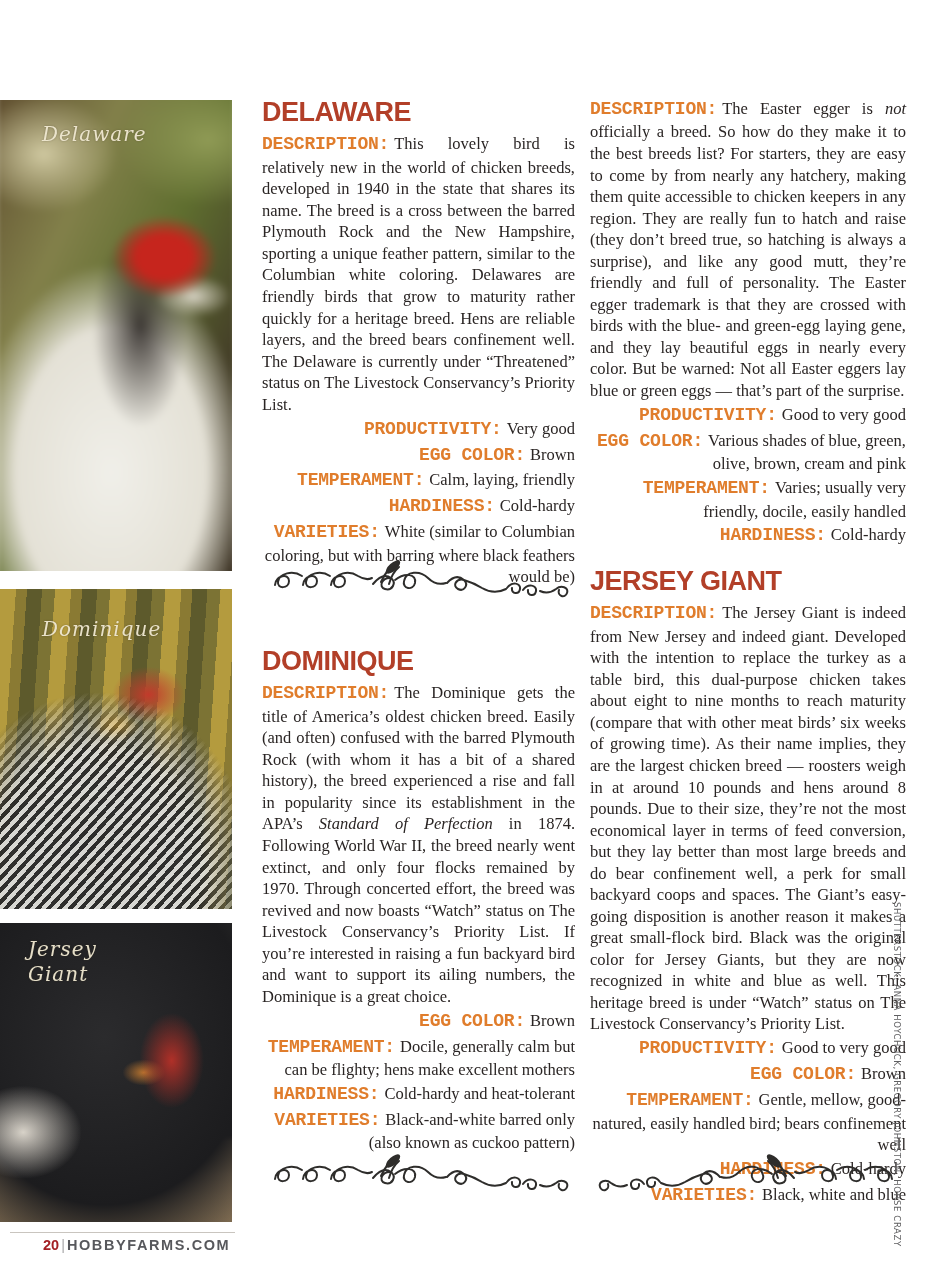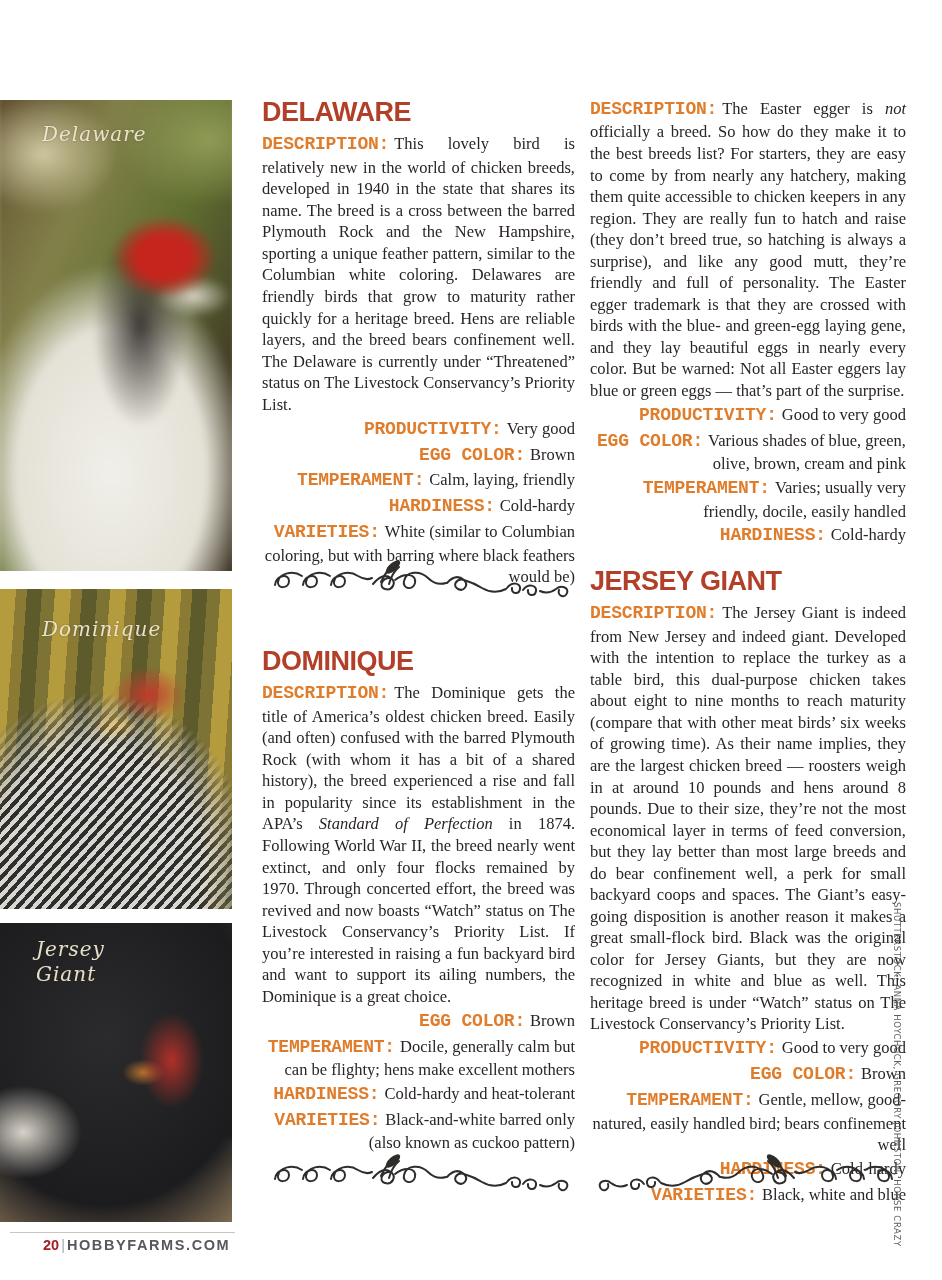--- a/index.html
+++ b/index.html
@@ -57,21 +57,21 @@
   }
   .photo-label{
     position:absolute;z-index:2;
     font-family:"DejaVu Serif", serif;font-style:italic;
     font-size:20px;line-height:1.25;letter-spacing:1px;
     color:rgba(240,233,210,.95);white-space:pre-line;
     text-shadow:0 0 2px rgba(60,50,30,.4);
   }
   #photo-delaware .photo-label{left:42px;top:22px;}
   #photo-dominique .photo-label{left:42px;top:28px;}
-  #photo-jersey-giant .photo-label{left:36px;top:14px;}
+  #photo-jersey-giant .photo-label{left:28px;top:14px;}
   
   .breed-section{position:absolute;}
   #sec-delaware{left:262px;top:94px;width:313px;}
   #sec-dominique{left:262px;top:643px;width:313px;}
   #sec-easter-egger{left:590px;top:94px;width:316px;}
   #sec-jersey-giant{left:590px;top:563px;width:316px;}
   .breed-title{
     font-family:"Liberation Sans", sans-serif;font-weight:800;
     font-size:27px;line-height:1.05;letter-spacing:-0.5px;
     color:var(--heading);margin:0 0 7px;

